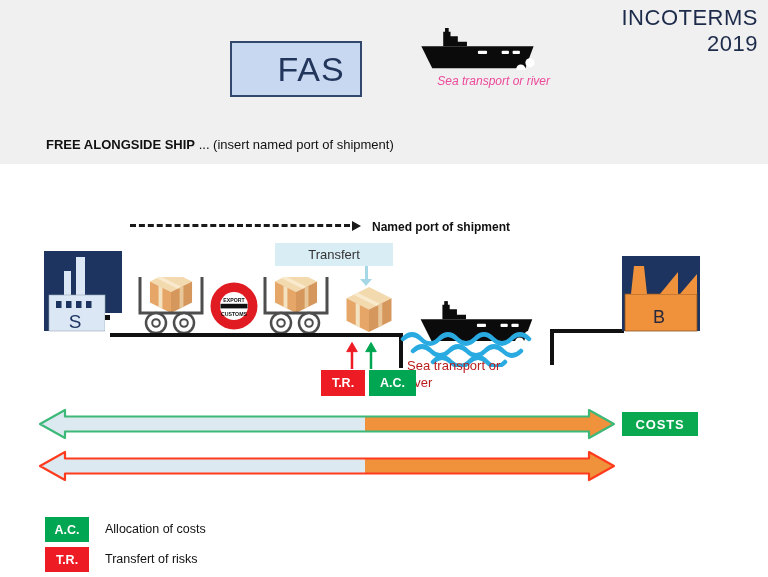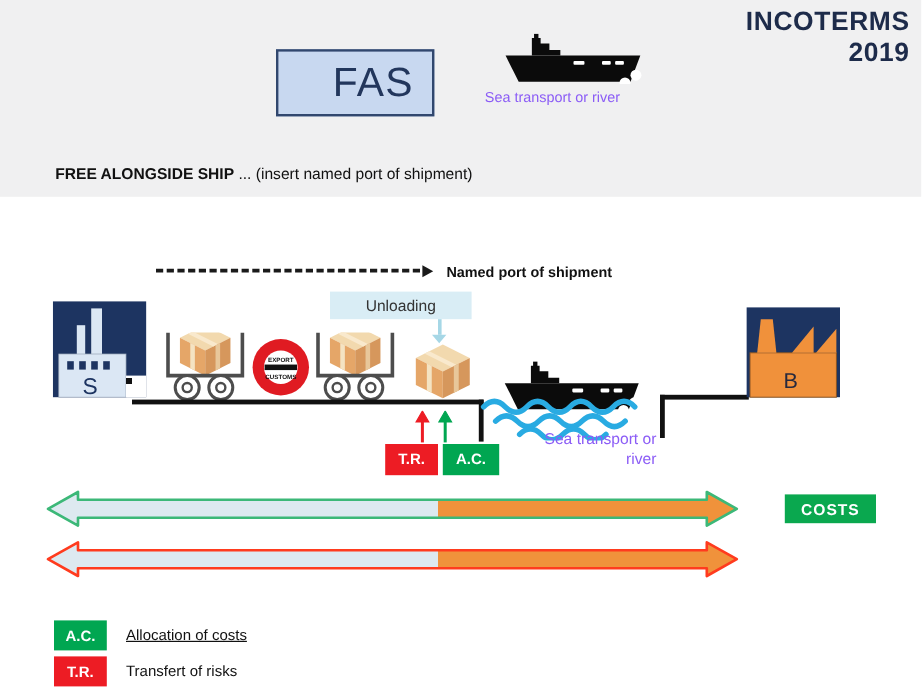--- a/index.html
+++ b/index.html
@@ -4,29 +4,29 @@
 <style>
   html,body { margin:0; padding:0; background:#fff; }
   .stage {
     position:relative; width:768px; height:577px; overflow:hidden;
     font-family:"Liberation Sans", sans-serif; background:#fff;
   }
   .abs { position:absolute; }
   .top-strip { top:0; left:0; width:768px; height:164px; background:#f0f0f1; }
   .brand {
     top:5px; right:10px; text-align:right; color:#1d2b4a;
-    font-weight:700; font-size:22px; line-height:26px; letter-spacing:.5px;
+    font-weight:400; font-size:22px; line-height:26px; letter-spacing:.5px;
   }
   .fas-box {
     left:230px; top:41px; width:98px; height:52px; background:#c8d8f0;
     border:2px solid #31476e; display:flex; align-items:center; justify-content:center;
     font-size:34px; color:#22365c; letter-spacing:1px;padding-left:30px;
   }
   .top-ship { left:414px; top:28px; width:126px; height:42px; }
-  .top-ship-label { left:404px; top:74px; width:146px; text-align:left; font-size:12px; color:#8b5cf6; }
+  .top-ship-label { left:404px; top:74px; width:146px; text-align:right; font-size:12px; color:#ec4899;font-style:italic; }
   .tagline { left:46px; top:137px; font-size:13px; color:#111; }
   .tagline b { font-weight:700; }
 
   .dash-line { left:130px; top:224px; width:220px; height:0; border-top:3px dashed #1a1a1a; }
   .dash-head { left:352px; top:221px; width:0; height:0;
     border-top:5px solid transparent; border-bottom:5px solid transparent; border-left:9px solid #1a1a1a; }
   .named-port { left:372px; top:220px; font-weight:700; font-size:12px; color:#111; }
 
   .unloading-box { left:275px; top:243px; width:118px; height:23px; background:#d9edf5;
     display:flex; align-items:center; justify-content:center; font-size:13px; color:#333; }
@@ -42,43 +42,43 @@
   .loose-box { left:344px; top:286px; width:50px; height:47px; }
 
   .gline { background:#111; }
   .g-h1 { left:110px; top:333px; width:293px; height:4px; }
   .g-v1 { left:399px; top:333px; width:4px;  height:35px; }
   .g-v2 { left:550px; top:329px; width:4px;  height:36px; }
   .g-h2 { left:550px; top:329px; width:74px; height:4px; }
 
   .ship-main { left:417px; top:301px; width:118px; height:42px; }
   .waves { left:399px; top:330px; width:150px; height:37px; }
-  .sea-label { left:407px; top:357px; width:140px; text-align:right;
-    font-size:13px; line-height:17px; color:#8b5cf6; }
+  .sea-label { left:407px; top:357px; width:140px; text-align:left;
+    font-size:13px; line-height:17px; color:#b91c1c; }
 
   .mini-tag { display:flex; align-items:center; justify-content:center;
     color:#fff; font-weight:700; font-size:12.5px; }
   .tr-box { left:321px; top:370px; width:44px; height:26px; background:#ed1c24; }
   .ac-box { left:369px; top:370px; width:47px; height:26px; background:#00a651; }
   .tr-arrow { left:345px; top:342px; width:14px; height:27px; }
   .ac-arrow { left:364px; top:342px; width:14px; height:27px; }
 
   .costs-arrow { left:38px; top:408px; width:580px; height:32px; }
   .risks-arrow { left:38px; top:450px; width:580px; height:32px; }
   .side-tag { display:flex; align-items:center; justify-content:center;
-    color:#fff; font-weight:700; font-size:13px; letter-spacing:.8px;margin-left:32px; }
+    color:#fff; font-weight:700; font-size:13px; letter-spacing:.8px; }
   .costs-tag { left:622px; top:412px; width:76px; height:24px; background:#0aa84f; }
   .risks-tag { left:622px; top:454px; width:76px; height:24px; background:#ed1c24; }
 
   .legend-abbr { width:44px; height:25px; display:flex; align-items:center; justify-content:center;
     color:#fff; font-weight:700; font-size:12.5px; }
   .leg-ac { left:45px; top:517px; background:#00a651; }
   .leg-tr { left:45px; top:547px; background:#ed1c24; }
   .legend-text { left:105px; font-size:12.5px; color:#111; }
-  .leg-ac-t { top:522px;text-decoration:underline; }
+  .leg-ac-t { top:522px; }
   .leg-tr-t { top:552px; }
 </style>
 </head>
 <body>
 
 <svg width="0" height="0" style="position:absolute" aria-hidden="true">
   <defs>
     <symbol id="sym-ship" viewBox="0 0 130 46">
       <g fill="#0b0b0b">
         <rect x="30" y="0" width="4" height="10"></rect>
@@ -137,21 +137,21 @@
   <div class="abs tagline">
     <b>FREE ALONGSIDE SHIP</b>
     <span>... (insert named port of shipment)</span>
   </div>
 
   <div class="abs dash-line"></div>
   <div class="abs dash-head"></div>
   <div class="abs named-port">Named port of shipment</div>
 
   <div class="abs unloading-box">
-    <span>Unloading</span>
+    <span>Transfert</span>
   </div>
   <div class="abs unload-line"></div>
   <div class="abs unload-tri"></div>
 
   <svg class="abs factory-s" viewBox="0 0 78 84">
     <rect x="0" y="0" width="78" height="80" fill="#1d3461"></rect>
     <rect x="20" y="20" width="7" height="26" fill="#dbe7f4"></rect>
     <rect x="32" y="6" width="9" height="40" fill="#dbe7f4"></rect>
     <rect x="5" y="44" width="56" height="36" fill="#dbe7f4" stroke="#9aa7b8" stroke-width="0.6"></rect>
     <rect x="61" y="62" width="17" height="18" fill="#ffffff"></rect>

